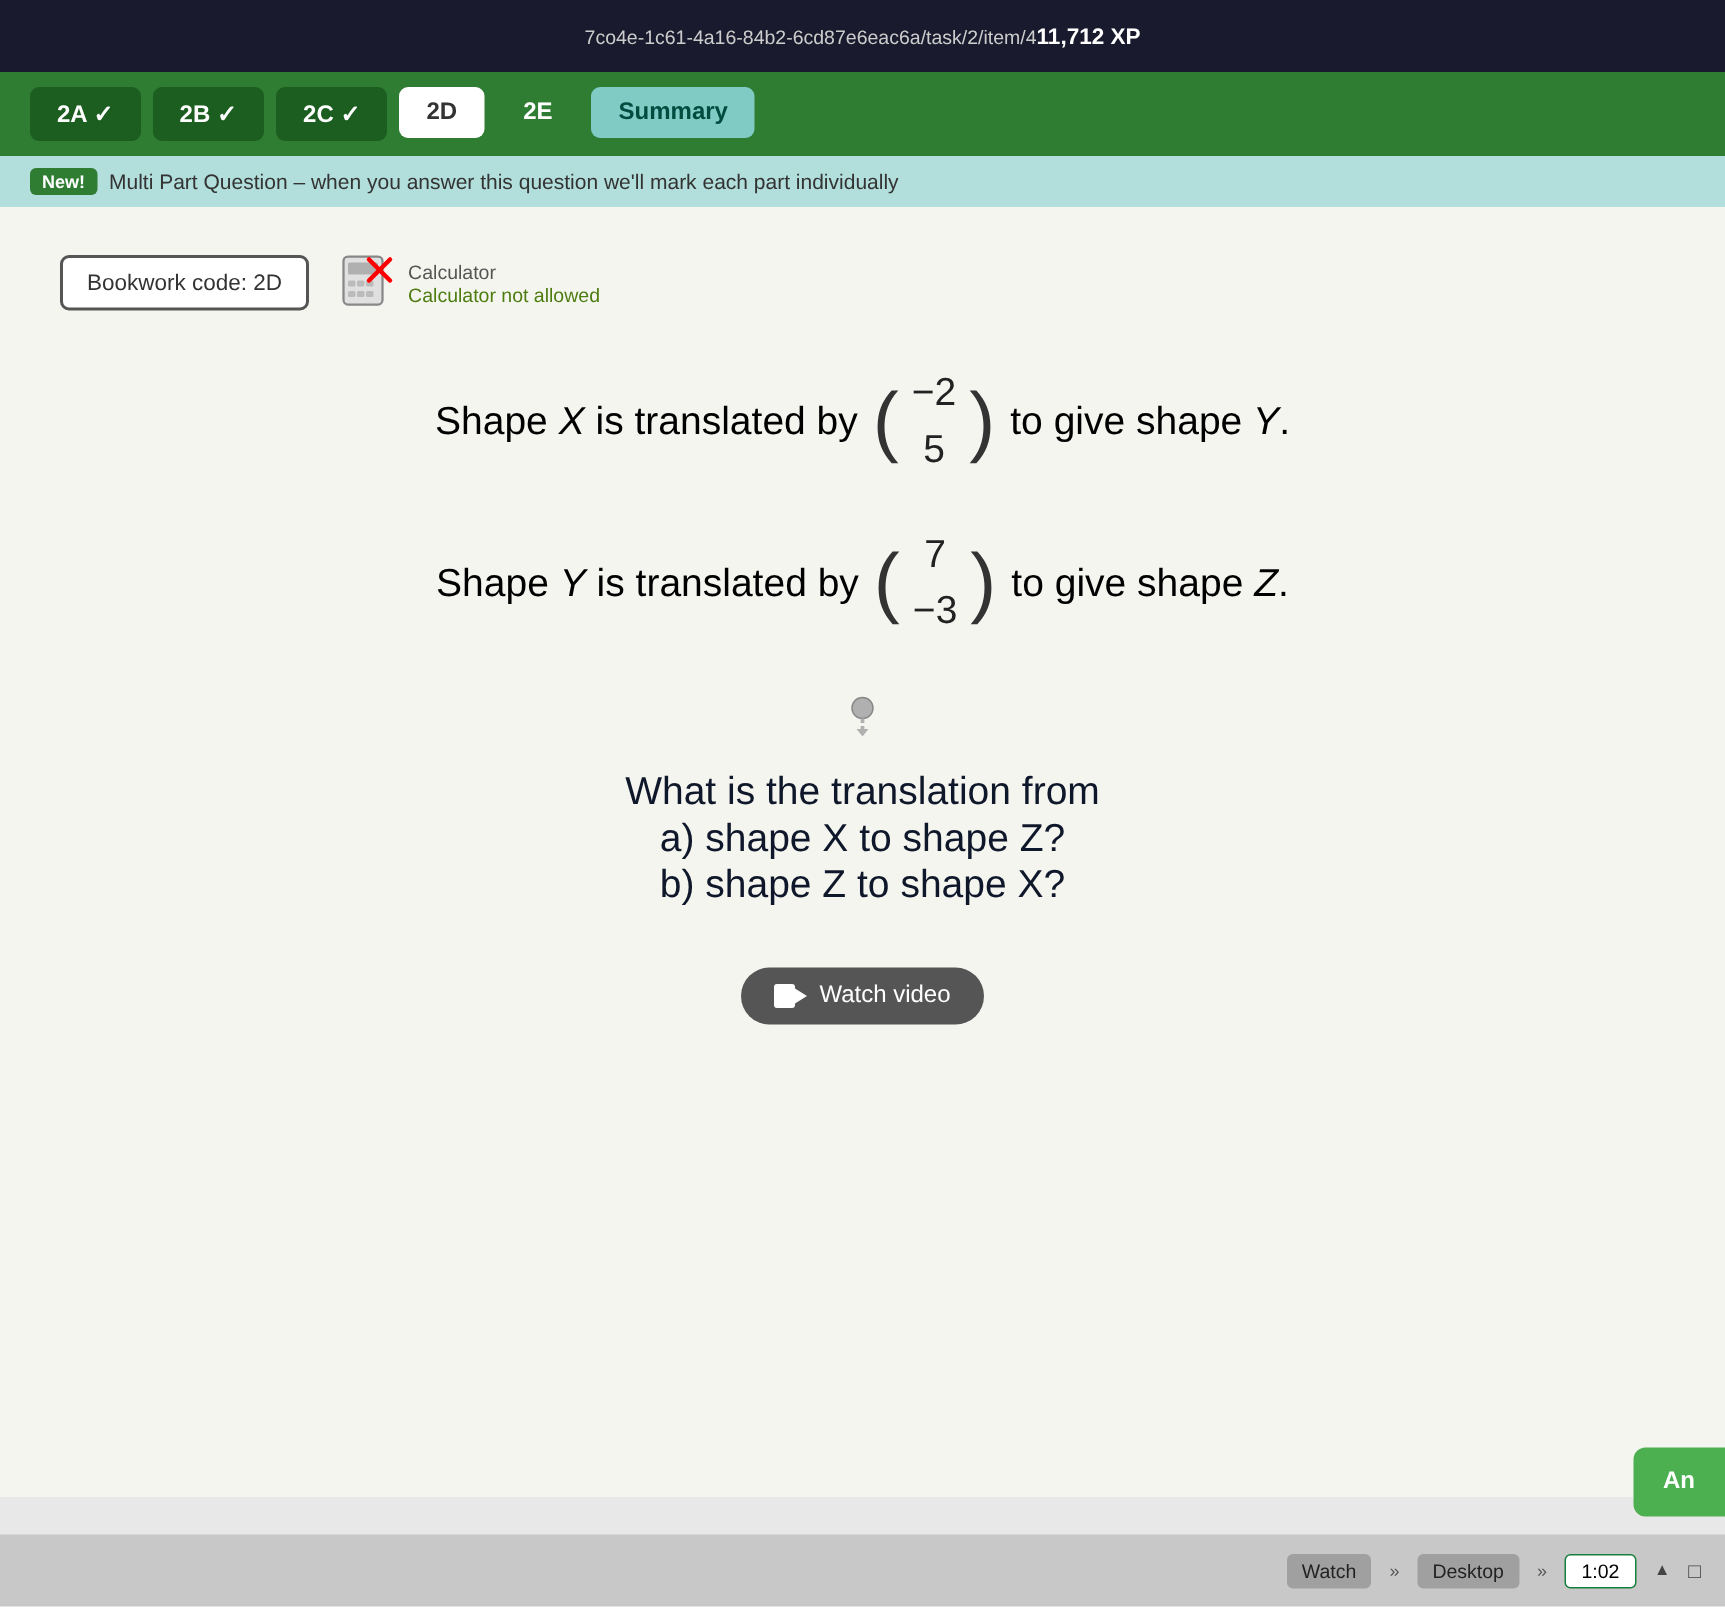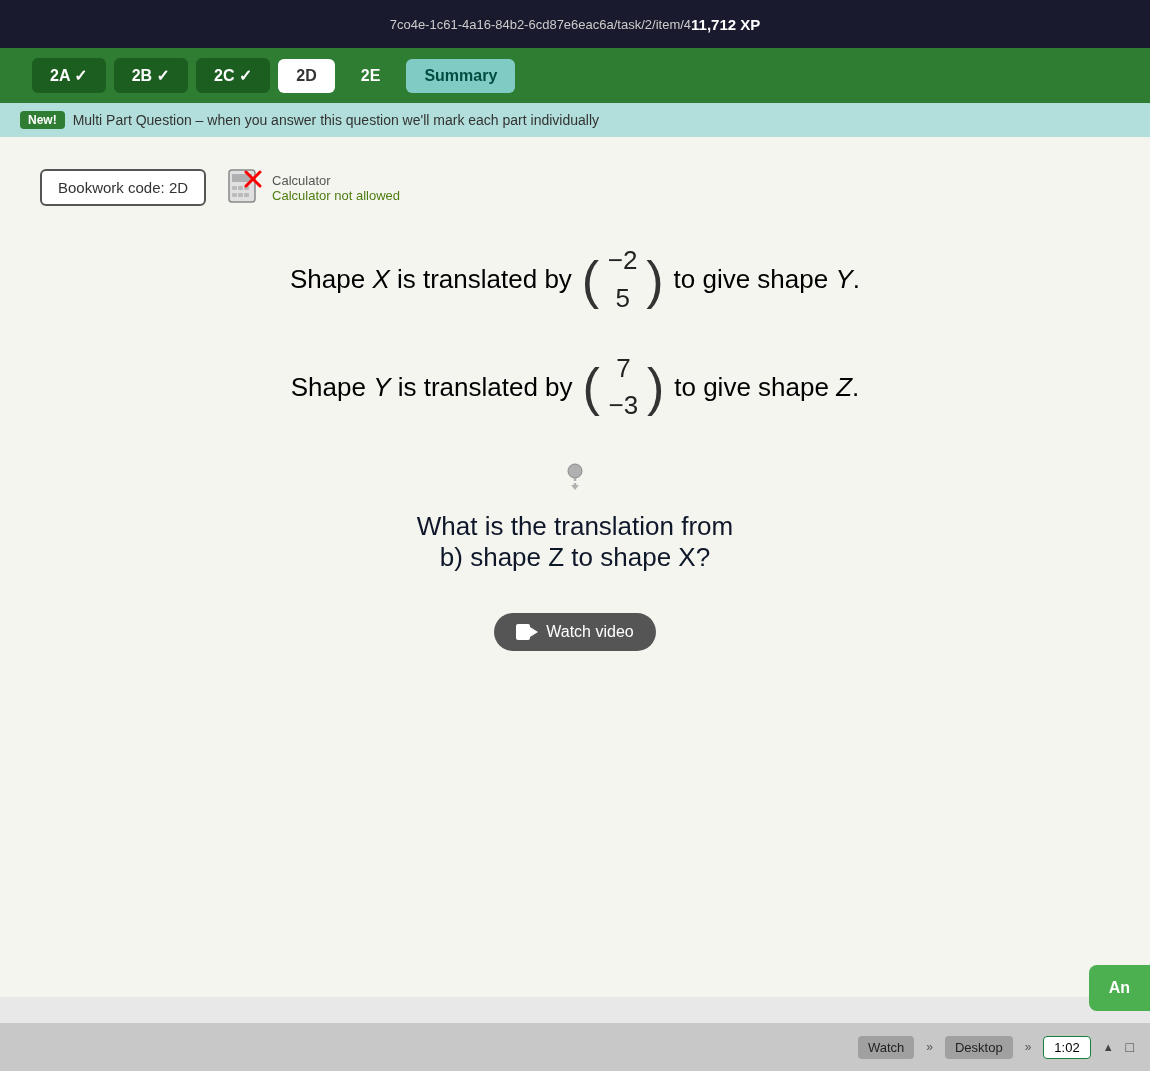--- a/index.html
+++ b/index.html
@@ -31,23 +31,23 @@
 
     .top-bar-xp {
       color: #fff;
       font-size: 15px;
       font-weight: bold;
     }
 
     
     .nav-section {
       background: #2e7d32;
-      padding: 10px 32px;
-      display: flex;
-      align-items: flex-end;
+      padding: 10px 20px;
+      display: flex;
+      align-items: flex-start;
       gap: 8px;
     }
 
     .nav-tab {
       padding: 8px 18px;
       border-radius: 6px;
       font-size: 16px;
       font-weight: bold;
       cursor: pointer;
       border: none;
@@ -371,20 +371,21 @@
     <div class="hint-icon">
       <svg width="20" height="28" viewBox="0 0 20 28" xmlns="http://www.w3.org/2000/svg">
         <circle cx="10" cy="8" r="7" fill="#b0b0b0" stroke="#888" stroke-width="1"></circle>
         <line x1="10" y1="15" x2="10" y2="24" stroke="#b0b0b0" stroke-width="2.5" stroke-dasharray="3,2"></line>
         <polygon points="6,22 14,22 10,27" fill="#b0b0b0"></polygon>
       </svg>
     </div>
 
     <div class="question-text-block">
       <p>What is the translation from</p>
+      <p>a) shape X to shape Z?</p>
       <p>b) shape Z to shape X?</p>
     </div>
 
     <div class="bottom-section">
       <button class="watch-video-btn">
         <span style="display:inline-flex;align-items:center;">
           <svg width="22" height="16" viewBox="0 0 22 16" xmlns="http://www.w3.org/2000/svg">
             <rect x="0" y="0" width="14" height="16" rx="2" fill="#fff"></rect>
             <polygon points="14,3 22,8 14,13" fill="#fff"></polygon>
           </svg>

